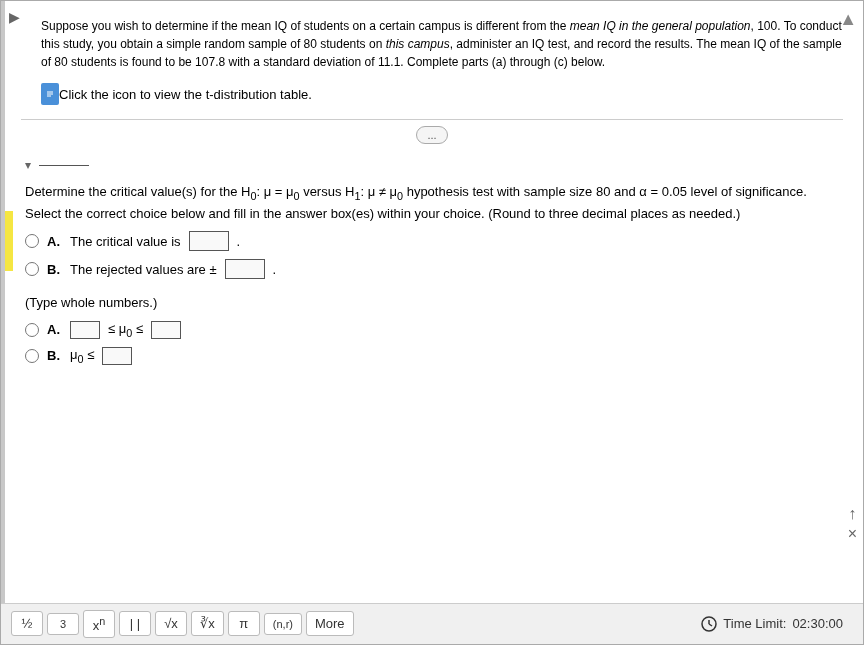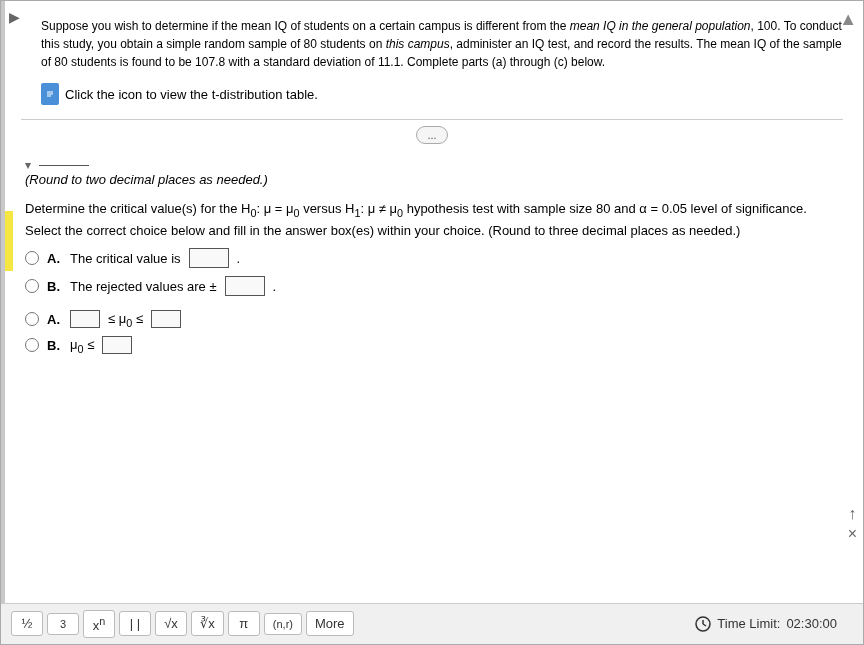--- a/index.html
+++ b/index.html
@@ -43,21 +43,21 @@
       line-height: 1.5;
       margin-bottom: 12px;
       padding-left: 4px;
     }
     .problem-text em {
       font-style: italic;
     }
     .icon-link {
       display: flex;
       align-items: center;
-      gap: 6px;
+      gap: 0;
       margin-bottom: 14px;
       padding-left: 4px;
       color: #000;
       font-size: 13px;
     }
     .icon-link .file-icon {
       width: 18px;
       height: 22px;
       background: #4a90d9;
       border-radius: 2px;
@@ -154,21 +154,21 @@
       text-align: center;
       color: #333;
     }
     .spacer { flex: 1; }
     .time-limit {
       display: flex;
       align-items: center;
       gap: 6px;
       font-size: 13px;
       color: #333;
-      margin-right: 16px;
+      margin-right: 10px;
     }
     .clock-icon {
       width: 16px;
       height: 16px;
     }
     .next-btn {
       background: #e8533e;
       color: white;
       border: none;
       border-radius: 4px;
@@ -235,21 +235,20 @@
     <div class="divider-area">
       <button class="ellipsis-btn">...</button>
     </div>
 
     <div class="section">
       <div style="display:flex;align-items:center;gap:8px;">
 
         <span style="font-size:12px;color:#666;">▾</span>
         <span style="border-bottom:1px solid #555;display:inline-block;width:50px;"></span>
       </div>
-      <div class="round-note">(Round to two decimal places as needed.)</div>
     </div>
 
     <div class="section">
       <div class="instruction">
         Determine the critical value(s) for the H<sub>0</sub>: μ = μ<sub>0</sub> versus H<sub>1</sub>: μ ≠ μ<sub>0</sub> hypothesis test with sample size 80 and α = 0.05 level of significance. Select the correct choice below and fill in the answer box(es) within your choice. (Round to three decimal places as needed.)
       </div>
 
       <div class="option-row">
         <input type="radio" name="critical" style="">
         <span class="option-label">A.</span>
@@ -261,20 +260,21 @@
       <div class="option-row">
         <input type="radio" name="critical" style="">
         <span class="option-label">B.</span>
         <span>The rejected values are ±</span>
         <span class="answer-box"></span>
         <span>.</span>
       </div>
     </div>
 
     <div class="section section-gap">
+      <div class="instruction">(Type whole numbers.)</div>
 
       <div class="option-row">
         <input type="radio" name="null-hyp" style="">
         <span class="option-label">A.</span>
         <span class="small-answer-box"></span>
         <span>≤ μ<sub>0</sub> ≤</span>
         <span class="small-answer-box"></span>
       </div>
 
       <div class="option-row">

